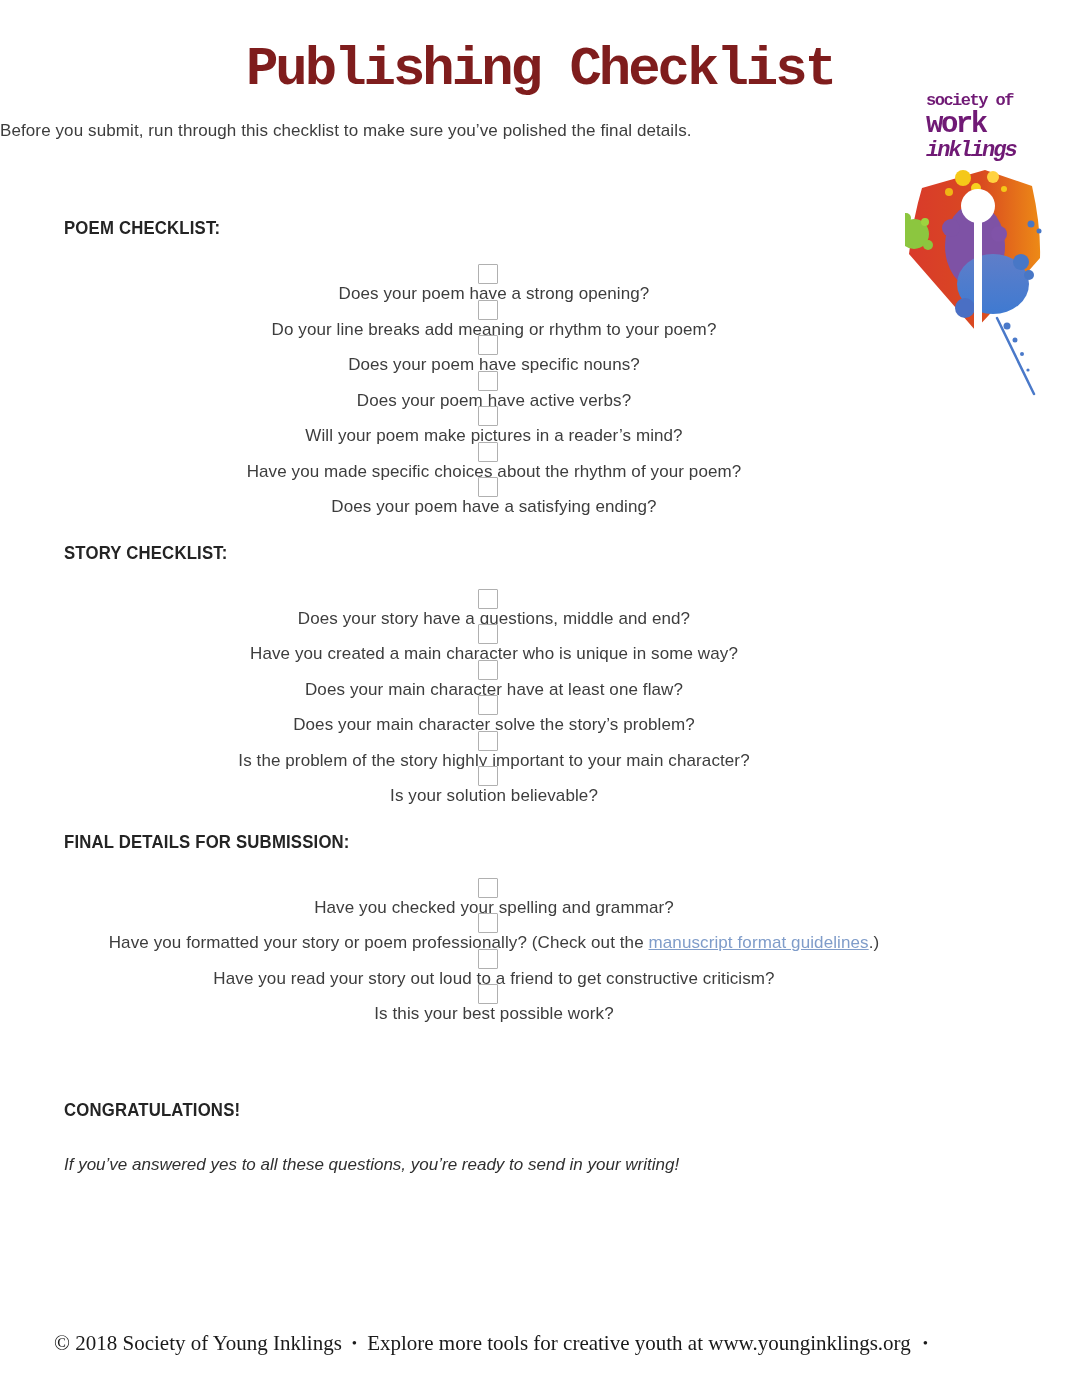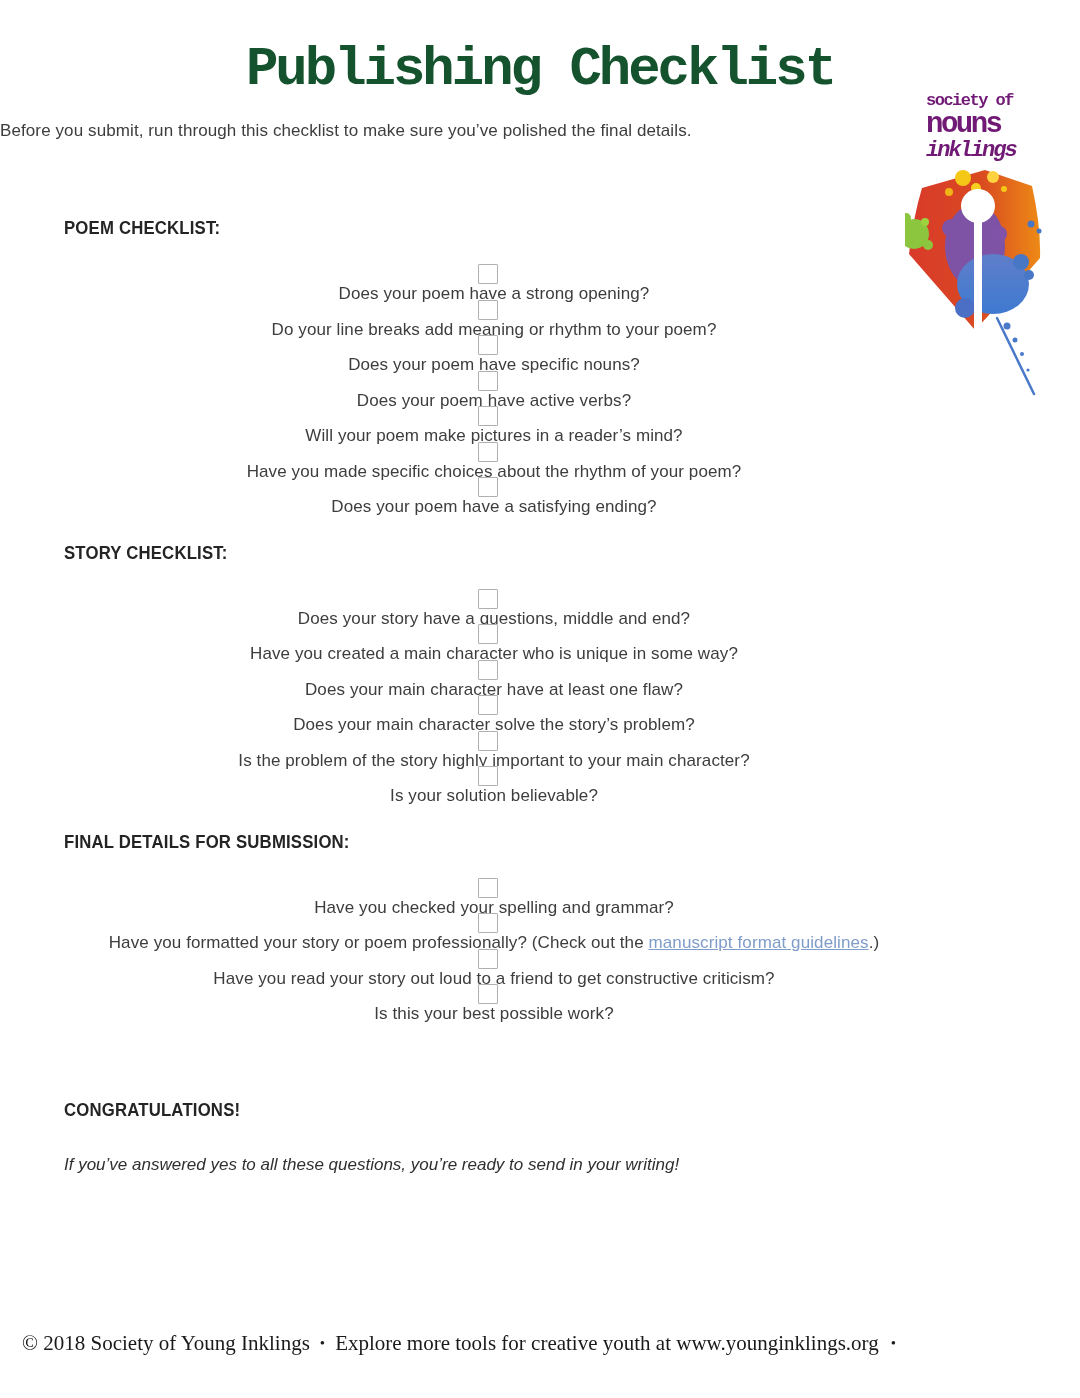--- a/index.html
+++ b/index.html
@@ -4,21 +4,21 @@
 <style>
   html,body{margin:0;padding:0;}
   body{
     width:1080px;height:1398px;position:relative;background:#ffffff;
     font-family:"Liberation Sans", sans-serif;color:#3d3d3d;overflow:hidden;
   }
   
   .title{
     position:absolute;top:40px;left:0;width:1080px;text-align:center;
     font-family:"Liberation Mono", monospace;font-weight:700;
-    font-size:54px;letter-spacing:-3px;color:#14532d;line-height:1.1;
+    font-size:54px;letter-spacing:-3px;color:#7f1d1d;line-height:1.1;
   }
   .subtitle{
     position:absolute;top:121px;left:0;width:1080px;text-align:left;
     font-size:17px;color:#3d3d3d;letter-spacing:.1px;
   }
   
   .logo{position:absolute;top:92px;left:926px;width:120px;line-height:1;
     font-family:"Liberation Mono", monospace;font-weight:700;color:#701a75;}
   .logo .l1{font-size:17px;letter-spacing:-1.5px;}
   .logo .l2{font-size:29px;letter-spacing:-2.5px;margin-top:1px;}
@@ -39,34 +39,34 @@
   .cb{
     width:20px;height:17px;flex:0 0 20px;background:#fff;
     border:1.5px solid #b0b0b0;border-radius:1px;margin-right:12px;box-sizing:border-box;
   }
   .txt{font-size:17px;color:#3d3d3d;white-space:nowrap;letter-spacing:.1px;}
   .link{color:#7f9cc9;text-decoration:underline;cursor:pointer;}
   .congrats-text{margin-top:35px;font-size:17px;font-style:italic;color:#303030;}
   
   .footer{
     position:absolute;top:1331px;left:0;width:928px;text-align:center;
-    font-family:"Liberation Serif", serif;font-size:21px;color:#1a1a1a;
+    font-family:"Liberation Serif", serif;font-size:21px;color:#1a1a1a;padding-left:32px;
   }
   .footer .dot{font-size:15px;vertical-align:2px;padding:0 10px;}
   .footer .dot.end{padding-left:12px;}
 </style>
 </head>
 <body>
 
 <div class="title">Publishing Checklist</div>
 <div class="subtitle">Before you submit, run through this checklist to make sure you’ve polished the final details.</div>
 
 <div class="logo">
   <div class="l1">society of</div>
-  <div class="l2">nouns</div>
+  <div class="l2">work</div>
   <div class="l3">inklings</div>
 </div>
 <svg class="pen" viewBox="0 0 140 280" aria-hidden="true">
   <defs>
     <linearGradient id="nibGrad" x1="0" y1="0" x2="1" y2="0">
       <stop offset="0" stop-color="#d93a2b"></stop>
       <stop offset="0.55" stop-color="#d94a20"></stop>
       <stop offset="1" stop-color="#ed8a16"></stop>
     </linearGradient>
     <linearGradient id="blueGrad" x1="0" y1="0" x2="0" y2="1">

